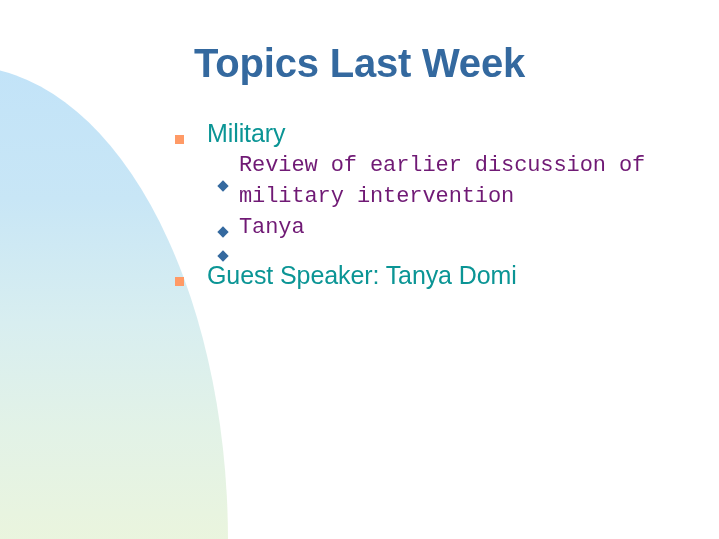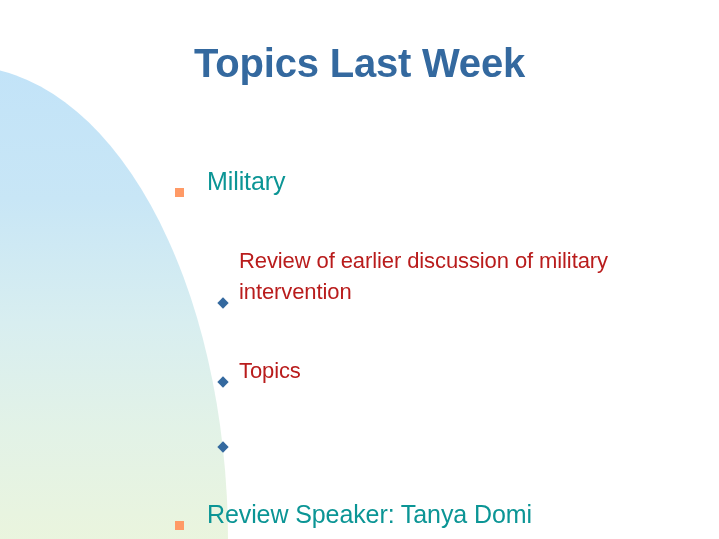--- a/index.html
+++ b/index.html
@@ -58,22 +58,21 @@
   
   .body-list {
     position: absolute;
     left: 175px;
     top: 118px;
     width: 530px;
   }
 
   .bullet-row {
     display: flex;
-    align-items: flex-end;
-    margin-top: 48px;
+    align-items: center;
   }
 
   
   .level1 {
     margin-bottom: 1px;
   }
   .level1 .marker-cell {
     width: 32px;
     flex: 0 0 32px;
     display: flex;
@@ -106,25 +105,26 @@
     padding-top: 9px;
   }
   .dia-marker {
     width: 8px;
     height: 8px;
     background: #34699f;
     transform: rotate(45deg);
     display: block;
   }
   .level2 .bullet-text {
-    color: #b91c1c;
+    color: #701a75;
     font-size: 22px;
     line-height: 31px;
     letter-spacing: -0.1px;
     max-width: 452px;
+    font-family: Liberation Mono, monospace;
   }
 
   .tight-gap {
     letter-spacing: -0.6px;
   }
 </style>
 </head>
 <body>
 
 <div id="slide">
@@ -146,32 +146,32 @@
       <span class="marker-cell">
         <span class="dia-marker"></span>
       </span>
       <span class="bullet-text">Review of earlier discussion of military intervention</span>
     </div>
 
     <div class="bullet-row level2">
       <span class="marker-cell">
         <span class="dia-marker"></span>
       </span>
-      <span class="bullet-text">Topics</span>
+      <span class="bullet-text">Tanya</span>
     </div>
 
 
 
     <div class="bullet-row level2">
       <span class="marker-cell">
         <span class="dia-marker"></span>
       </span>
     </div>
 
     <div class="bullet-row level1">
       <span class="marker-cell">
         <span class="sq-marker"></span>
       </span>
-      <span class="bullet-text tight-gap">Review Speaker: Tanya Domi</span>
+      <span class="bullet-text tight-gap">Guest Speaker: Tanya Domi</span>
     </div>
 
   </div>
 </div>
 
 </body></html>

